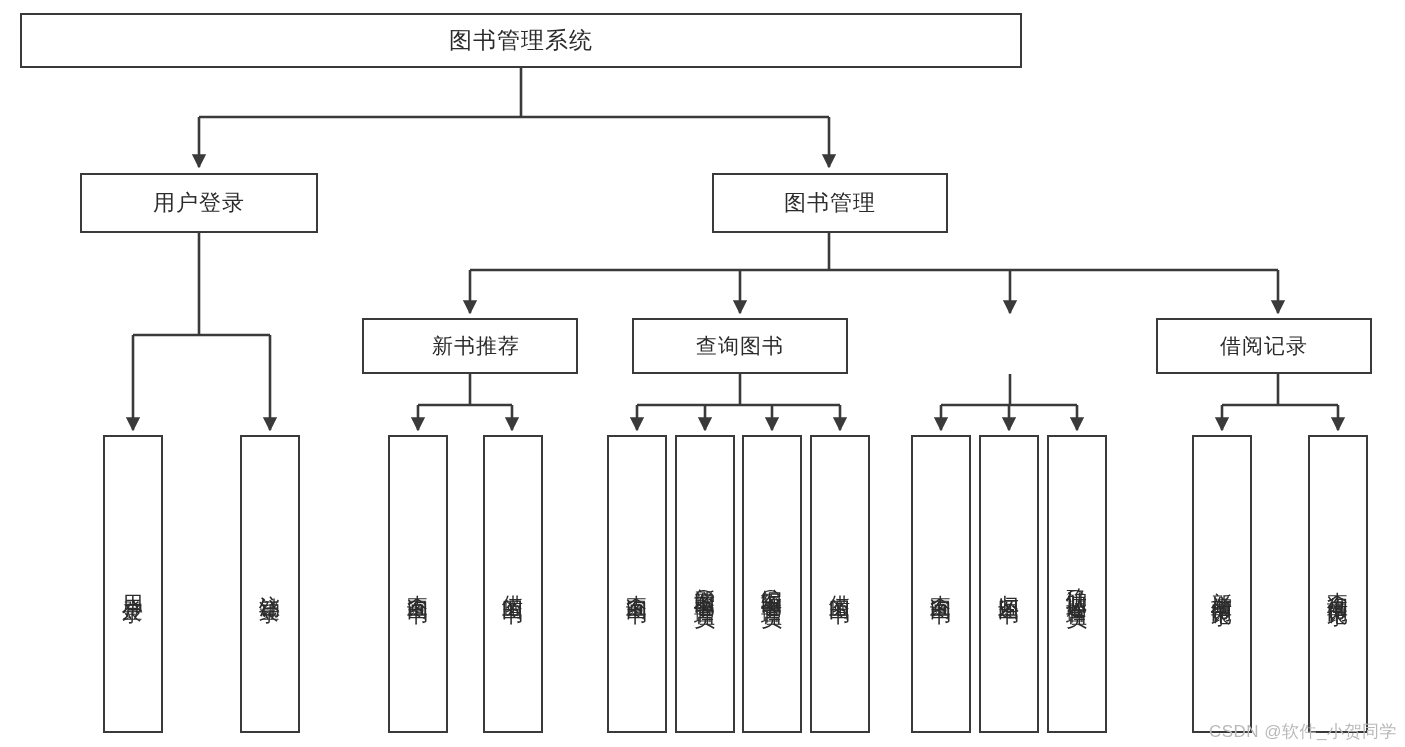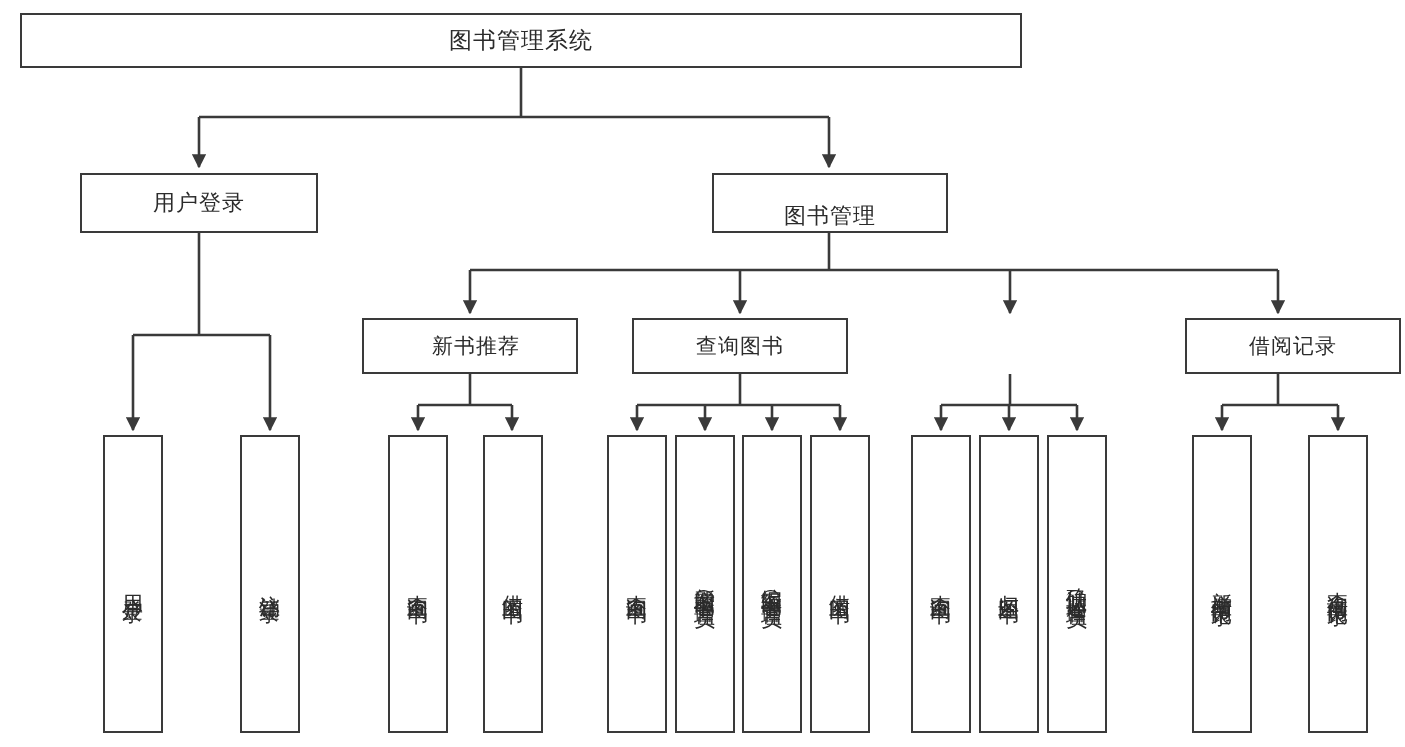--- a/index.html
+++ b/index.html
@@ -131,34 +131,34 @@
   </svg>
 
   <div class="node root" style="left:20px; top:13px; width:1002px; height:55px;">
     <span class="hlabel">图书管理系统</span>
   </div>
 
   <div class="node lvl2" style="left:80px; top:173px; width:238px; height:60px;">
     <span class="hlabel">用户登录</span>
   </div>
 
-  <div class="node lvl2" style="left:712px; top:173px; width:236px; height:60px;align-items:flex-end;">
+  <div class="node lvl2" style="left:712px; top:173px; width:236px; height:60px;">
     <span class="hlabel">图书管理</span>
   </div>
 
   <div class="node lvl3" style="left:362px; top:318px; width:216px; height:56px;padding-left:12px;">
     <span class="hlabel">新书推荐</span>
   </div>
 
   <div class="node lvl3" style="left:632px; top:318px; width:216px; height:56px;">
     <span class="hlabel">查询图书</span>
   </div>
 
 
-  <div class="node lvl3" style="left:1185px; top:318px; width:216px; height:56px;font-family:Liberation Serif, serif;">
+  <div class="node lvl3" style="left:1156px; top:318px; width:216px; height:56px;font-family:Liberation Serif, serif;">
     <span class="hlabel">借阅记录</span>
   </div>
 
   <div class="node leaf" style="left:103px; top:435px; width:60px; height:298px;">
     <span class="vlabel">用户登录</span>
   </div>
 
   <div class="node leaf" style="left:240px; top:435px; width:60px; height:298px;">
     <span class="vlabel">注销登录</span>
   </div>
@@ -200,14 +200,15 @@
   </div>
 
   <div class="node leaf" style="left:1192px; top:435px; width:60px; height:298px;">
     <span class="vlabel">新增借阅记录</span>
   </div>
 
   <div class="node leaf" style="left:1308px; top:435px; width:60px; height:298px;">
     <span class="vlabel">查询借阅记录</span>
   </div>
 
+  <div class="watermark">CSDN @软件_小贺同学</div>
 
 </div>
 
 </body></html>

